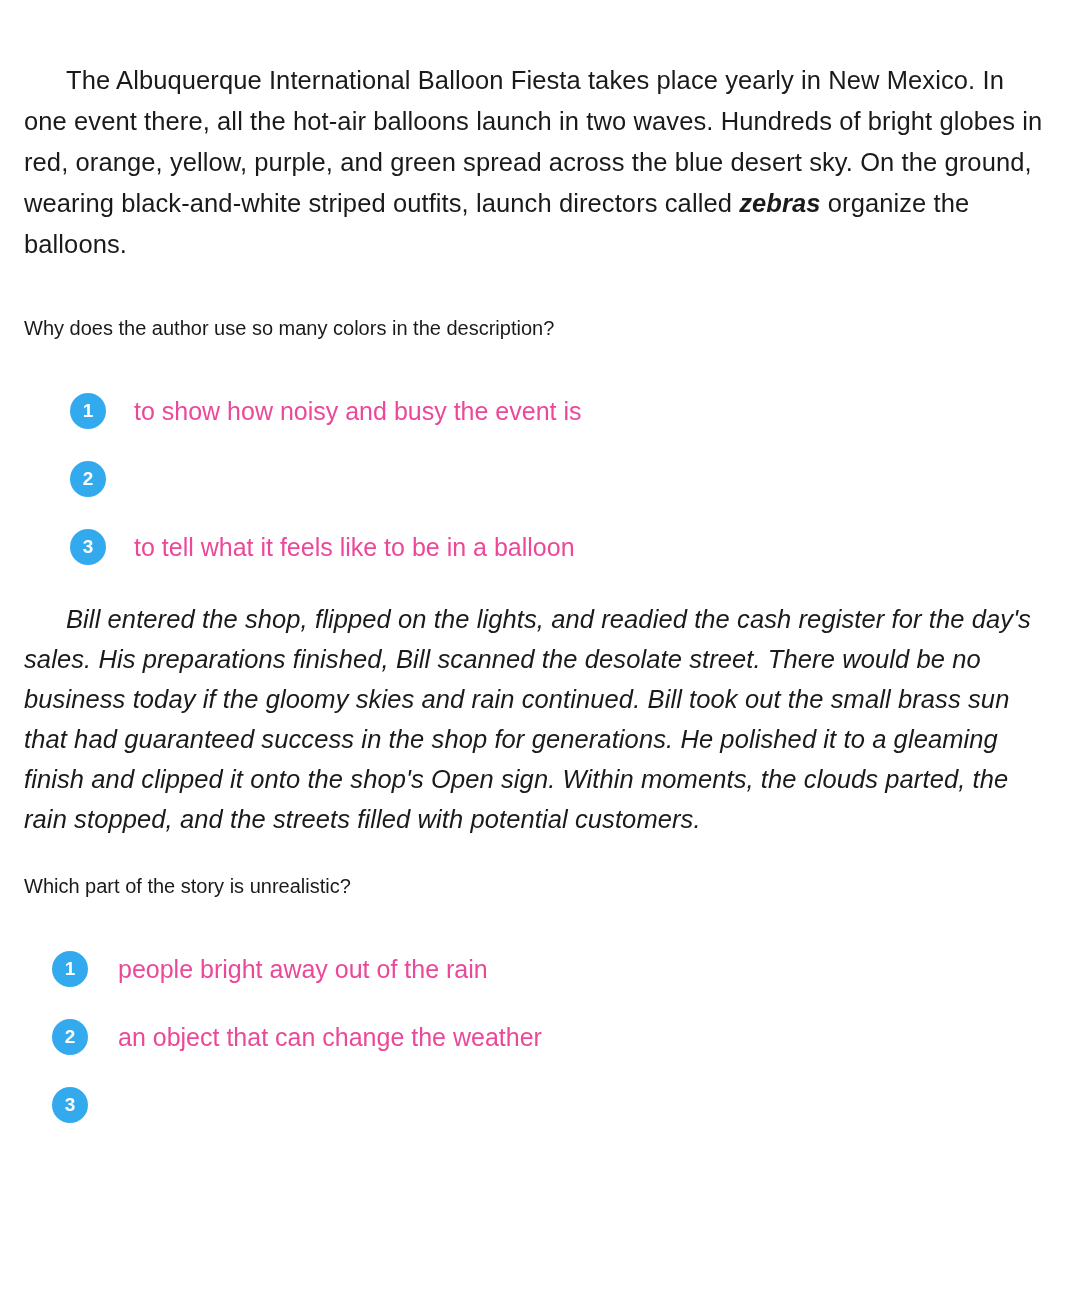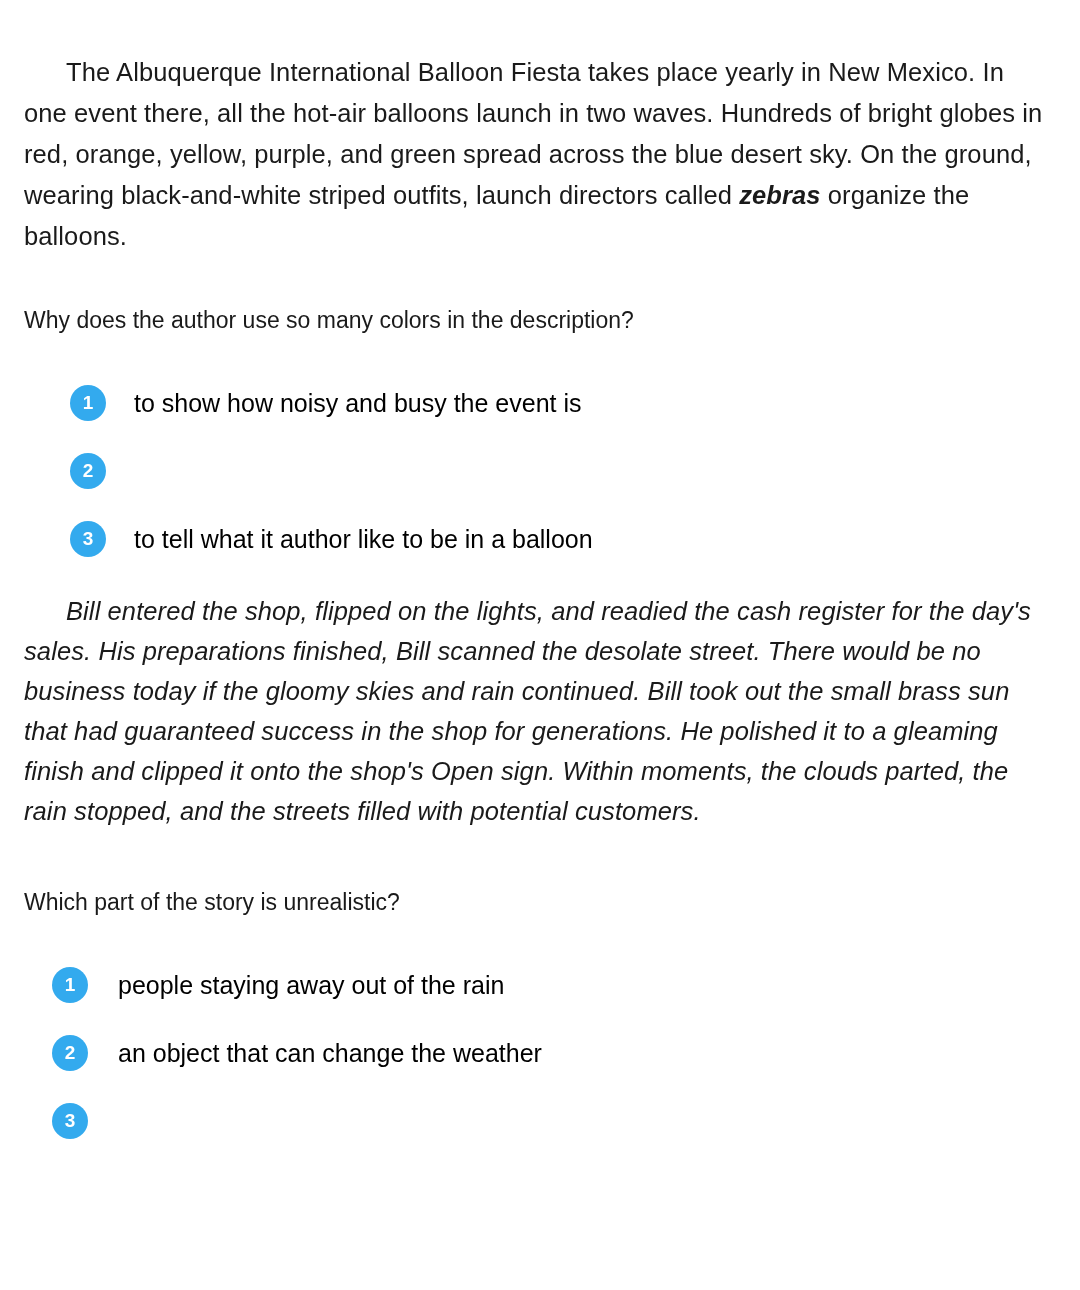--- a/index.html
+++ b/index.html
@@ -11,45 +11,45 @@
     width: 1080px;
     height: 1290px;
     font-family: "Liberation Sans", sans-serif;
     color: #1a1a1a;
     overflow: hidden;
   }
   .page {
     width: 1080px;
     height: 1120px;
     box-sizing: border-box;
-    padding: 26px 30px 0 24px;
+    padding: 34px 30px 0 24px;
     position: relative;
   }
   .passage {
     font-size: 25.5px;
     line-height: 41px;
     text-align: left;
     letter-spacing: 0.1px;
     color: #1a1a1a;
   }
   .passage .indent {
     display: inline-block;
     width: 42px;
   }
   .passage em {
     font-style: italic;
     font-weight: bold;
   }
   .question {
-    font-size: 23px;
+    font-size: 20px;
     line-height: 38px;
     color: #1a1a1a;
   }
   .q1-question { margin-top: 44px; }
-  .q2-question { margin-top: 52px; }
+  .q2-question { margin-top: 28px; }
 
   .choices {
     margin-top: 46px;
   }
   .choice {
     display: flex;
     align-items: center;
     margin-bottom: 32px;
   }
   .choice:last-child { margin-bottom: 0; }
@@ -63,21 +63,21 @@
     color: #ffffff;
     font-size: 19px;
     font-weight: bold;
     display: flex;
     align-items: center;
     justify-content: center;
     line-height: 1;
   }
   .choice-text {
     font-size: 25px;
-    color: #000000;
+    color: #ec4899;
     line-height: 32px;
   }
 
   
   .block-1 .choices { margin-left: 46px; }
   .block-1 .choice-text { margin-left: 28px; }
 
   
   .block-2 .choices { margin-left: 28px; }
   .block-2 .choice-text { margin-left: 30px; }
@@ -102,37 +102,37 @@
         <span class="bullet">1</span>
         <span class="choice-text">to show how noisy and busy the event is</span>
       </div>
 
       <div class="choice">
         <span class="bullet">2</span>
       </div>
 
       <div class="choice">
         <span class="bullet">3</span>
-        <span class="choice-text">to tell what it author like to be in a balloon</span>
+        <span class="choice-text">to tell what it feels like to be in a balloon</span>
       </div>
 
     </div>
   </div>
 
   <div class="block-2">
 
     <p class="passage"><span class="indent"></span><span>Bill entered the shop, flipped on the lights, and readied the cash register for the day's sales. His preparations finished, Bill scanned the desolate street. There would be no business today if the gloomy skies and rain continued. Bill took out the small brass sun that had guaranteed success in the shop for generations. He polished it to a gleaming finish and clipped it onto the shop's Open sign. Within moments, the clouds parted, the rain stopped, and the streets filled with potential customers.</span></p>
 
     <p class="question q2-question">Which part of the story is unrealistic?</p>
 
     <div class="choices">
 
       <div class="choice">
         <span class="bullet">1</span>
-        <span class="choice-text">people staying away out of the rain</span>
+        <span class="choice-text">people bright away out of the rain</span>
       </div>
 
       <div class="choice">
         <span class="bullet">2</span>
         <span class="choice-text">an object that can change the weather</span>
       </div>
 
       <div class="choice">
         <span class="bullet">3</span>
       </div>

